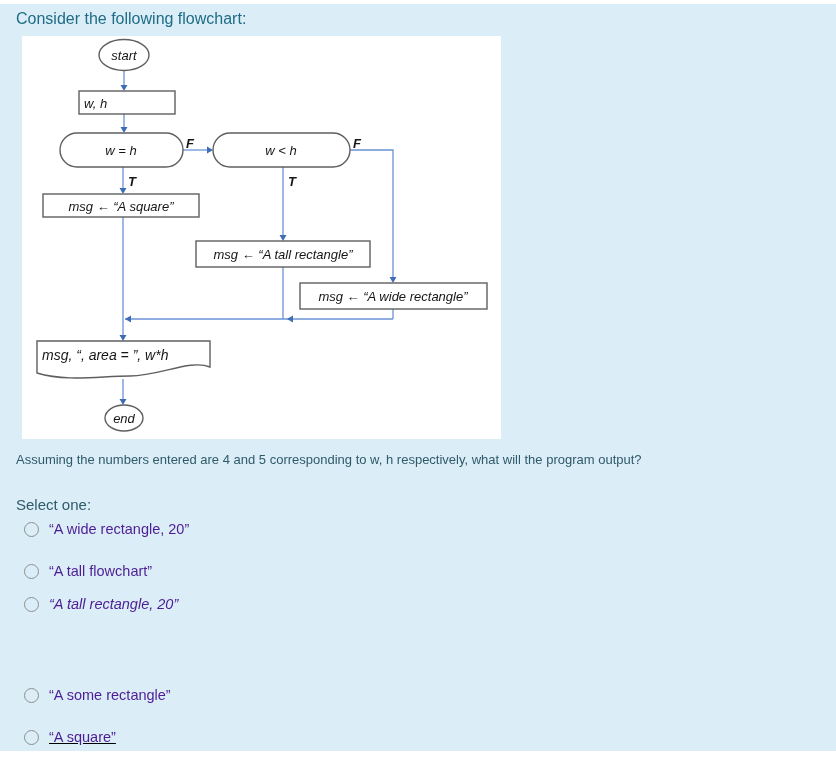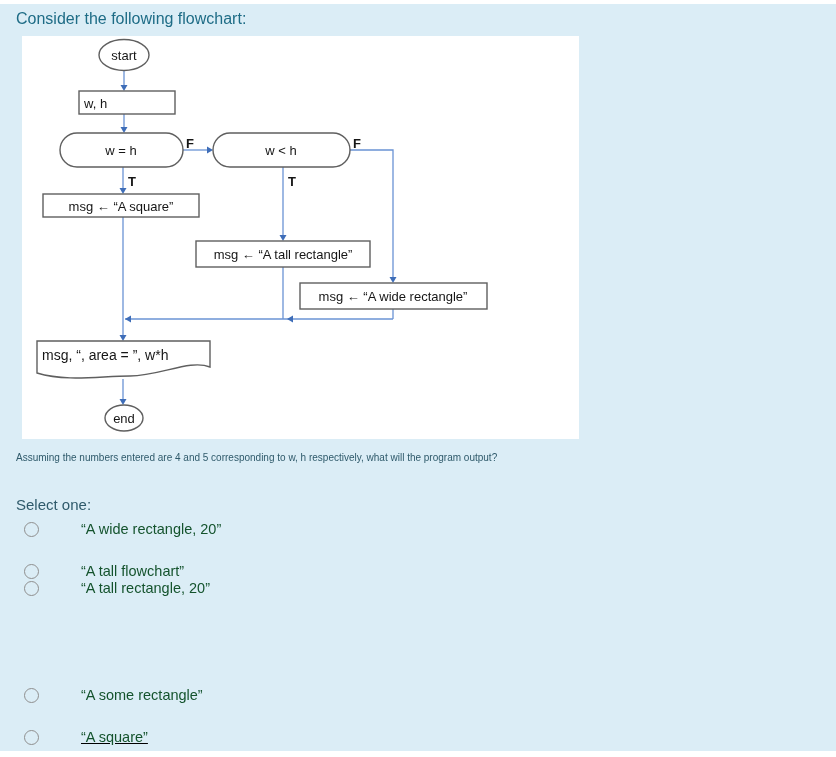--- a/index.html
+++ b/index.html
@@ -8,51 +8,52 @@
     font-family:"Liberation Sans", sans-serif;overflow:hidden;
   }
   .question-panel{
     position:absolute;left:0;top:4px;width:836px;height:747px;
     background:#dbedf6;
   }
   .qtext-title{
     position:absolute;left:16px;top:6px;font-size:16px;color:#1e6c86;
   }
   .flowchart-box{
-    position:absolute;left:22px;top:32px;width:557px;height:403px;
+    position:absolute;left:22px;top:32px;width:479px;height:403px;
     background:#ffffff;
+    font-style:italic;
   }
   .flowchart-box svg{display:block;}
   svg text{
     font-family:"Liberation Sans", sans-serif;
     fill:#161616;font-size:13px;font-weight:500;
   }
   svg text.tf{font-weight:700;font-size:13px;}
   svg text.outtext{font-size:14px;}
   .shape{fill:none;stroke:#5f5f5f;stroke-width:1.4;}
   .conn{stroke:#6a93d4;stroke-width:1.3;fill:none;}
   .ah{fill:#3e6db8;stroke:none;}
   .question-text{
     position:absolute;left:16px;top:448px;width:800px;
-    font-size:10px;color:#2f5a6b;
+    font-size:13px;color:#2f5a6b;
   }
   .select-one{
     position:absolute;left:16px;top:492px;font-size:15px;color:#2f5a6b;
   }
   .option-row{
     position:absolute;left:24px;display:flex;align-items:center;gap:10px;
     cursor:pointer;
   }
   .radio{
     width:13px;height:13px;border:1px solid #8f8f8f;border-radius:50%;
     background:transparent;flex:0 0 auto;
   }
-  .option-label{font-size:14.5px;color:#14532d;margin-left:32px;}
+  .option-label{font-size:14.5px;color:#4c1d95;}
   .option-row.italic .option-label{font-style:italic;}
-  .r1{top:517px;} .r2{top:559px;} .r3{top:576px;}
+  .r1{top:517px;} .r2{top:559px;} .r3{top:592px;font-style:italic;}
   .r4{top:642px;} .r5{top:683px;} .r6{top:725px;text-decoration:underline;}
 </style>
 </head>
 <body>
 
 <div class="question-panel">
 
   <div class="qtext-title">Consider the following flowchart:</div>
 
   <div class="flowchart-box">

